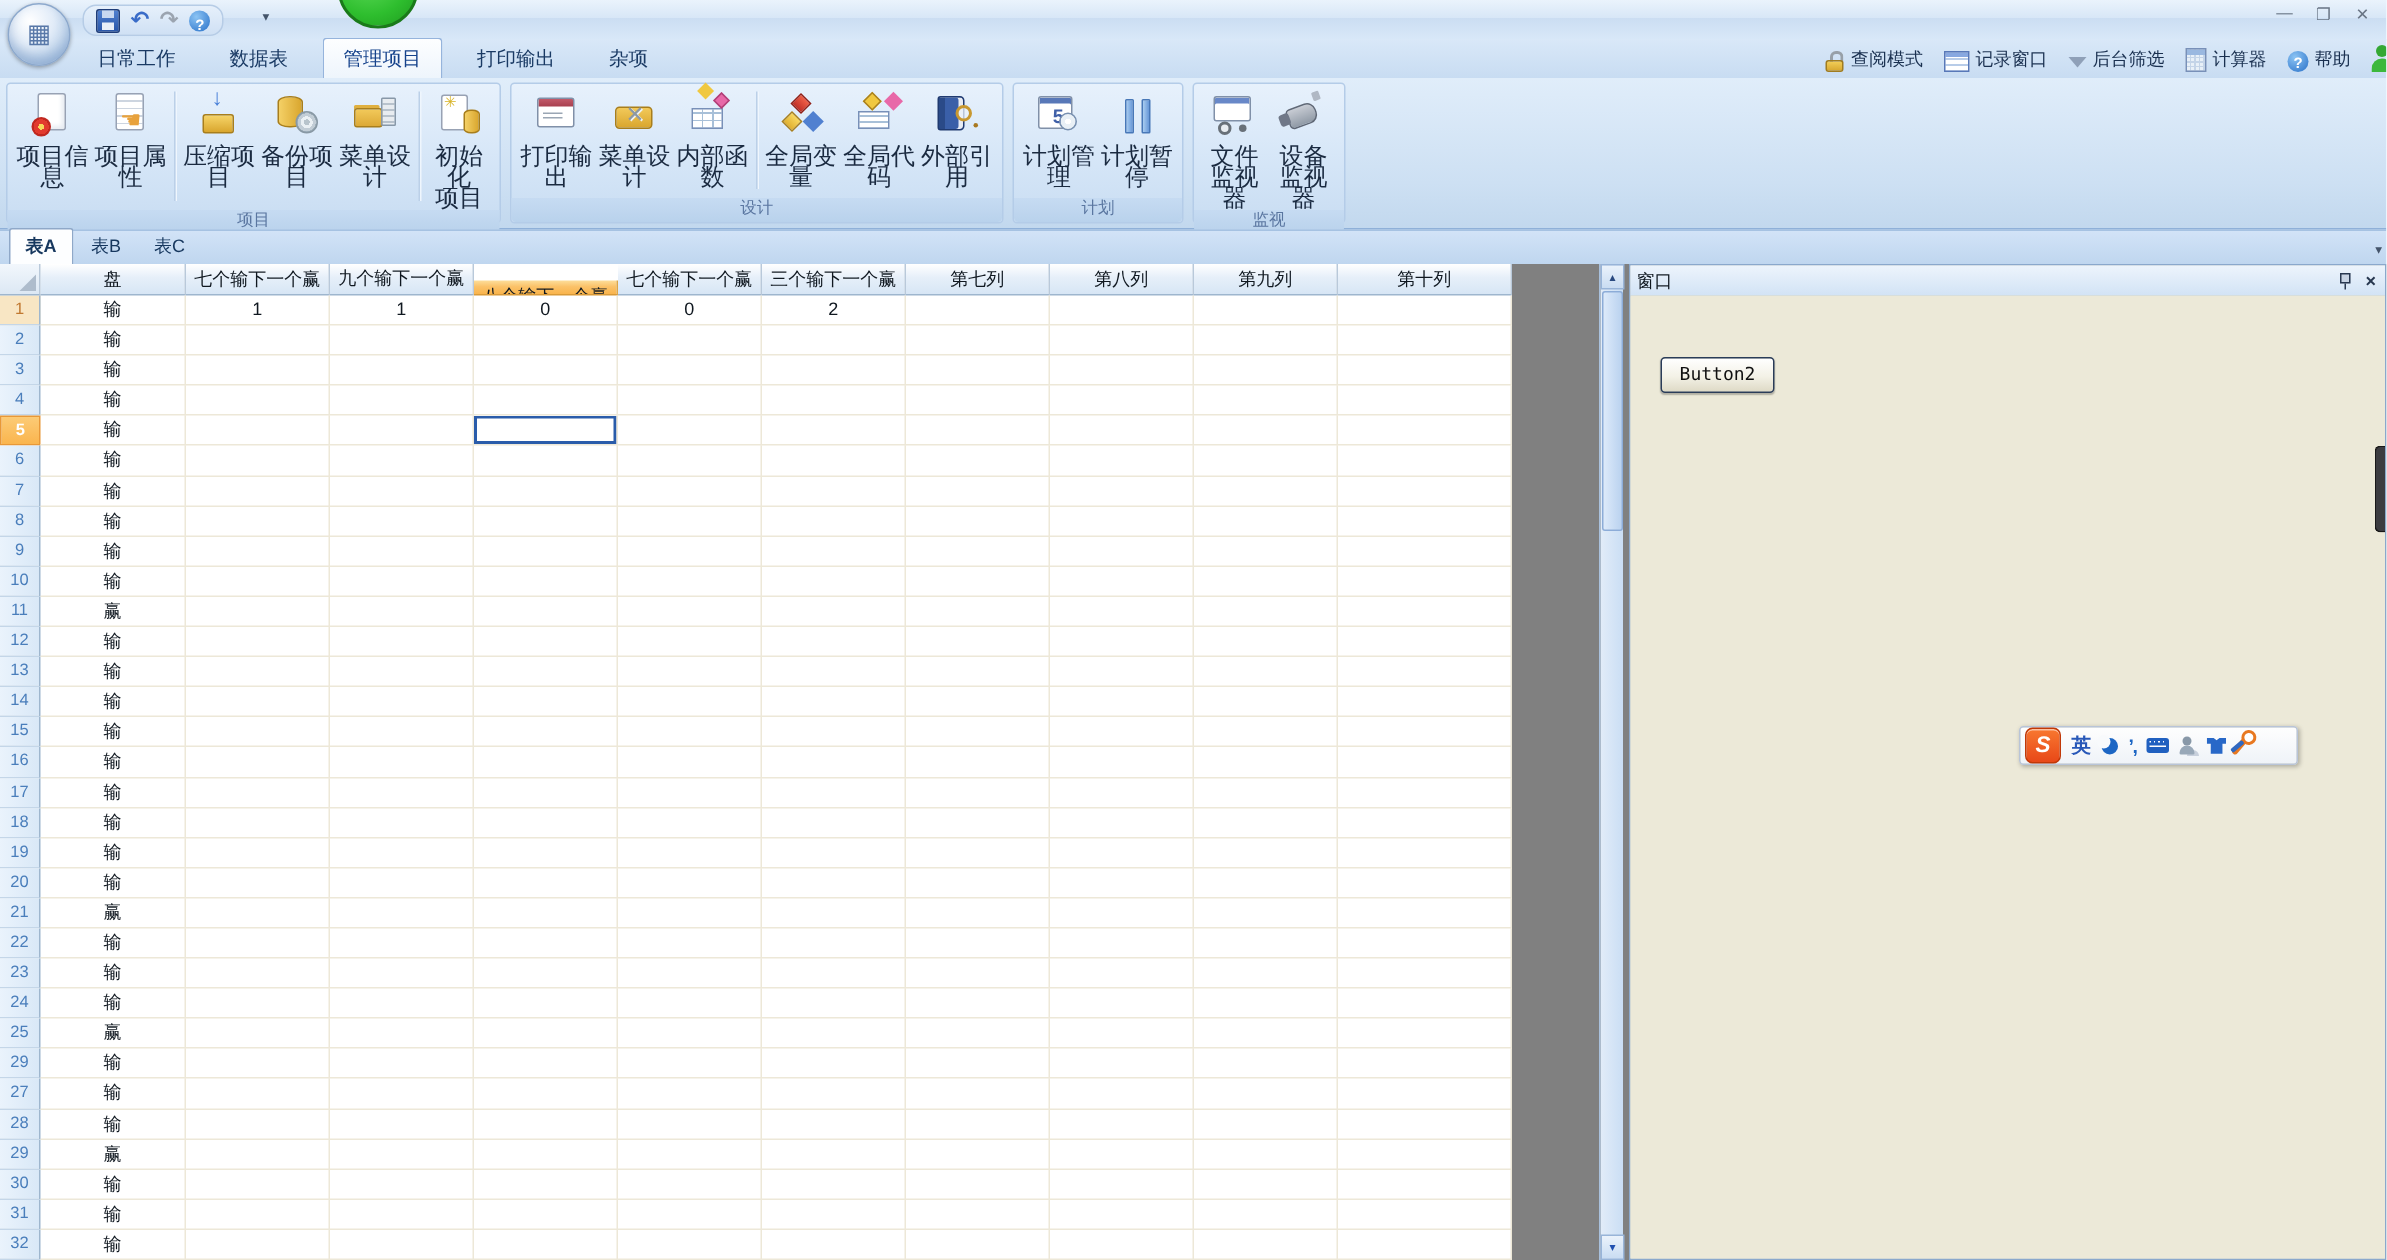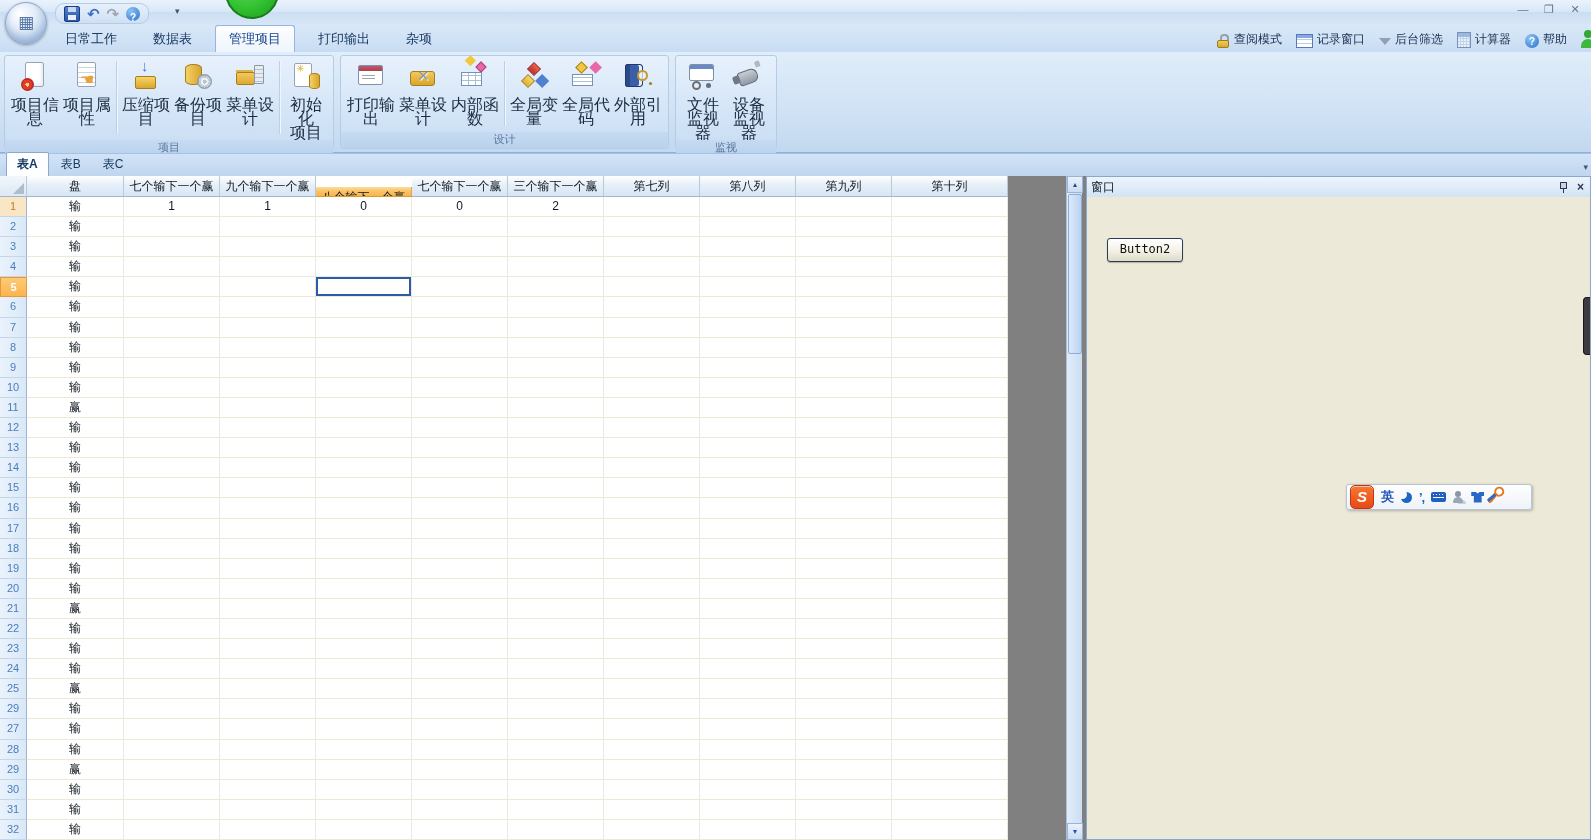--- a/index.html
+++ b/index.html
@@ -309,20 +309,33 @@
           <span class="rlbl">全局代码</span>
         </div>
         <div class="rbtn">
           <span class="ric ic-extref"></span>
           <span class="rlbl">外部引用</span>
         </div>
       </div>
       <div class="rglabel">设计</div>
     </div>
 
+    <div class="rgroup">
+      <div class="rbtns">
+        <div class="rbtn">
+          <span class="ric ic-schedule"></span>
+          <span class="rlbl">计划管理</span>
+        </div>
+        <div class="rbtn">
+          <span class="ric ic-pause"></span>
+          <span class="rlbl">计划暂停</span>
+        </div>
+      </div>
+      <div class="rglabel">计划</div>
+    </div>
 
     <div class="rgroup">
       <div class="rbtns">
         <div class="rbtn narrow">
           <span class="ric ic-filemon"></span>
           <span class="rlbl">文件
 监视器</span>
         </div>
         <div class="rbtn narrow">
           <span class="ric ic-devmon"></span>
@@ -343,21 +356,21 @@
   </div>
 
   <div class="main">
     <div class="grid">
       <div class="hrow">
         <div class="hcell corner" style="width: 27px;">
             <span class="tri"></span>
           </div>
         <div class="hcell" style="width: 97px;">盘</div>
         <div class="hcell" style="width: 96px;">七个输下一个赢</div>
-        <div class="hcell" style="width: 96px;">九个输下一个赢</div>
+        <div class="hcell" style="width: 96px; font-family: Liberation Mono, monospace;">九个输下一个赢</div>
         <div class="hcell sel" style="width: 96px;">八个输下一个赢</div>
         <div class="hcell" style="width: 96px;">七个输下一个赢</div>
         <div class="hcell" style="width: 96px;">三个输下一个赢</div>
         <div class="hcell" style="width: 96px;">第七列</div>
         <div class="hcell" style="width: 96px;">第八列</div>
         <div class="hcell" style="width: 96px;">第九列</div>
         <div class="hcell" style="width: 116px;">第十列</div>
       </div>
       <div id="grid-body">
           <div class="trow">

